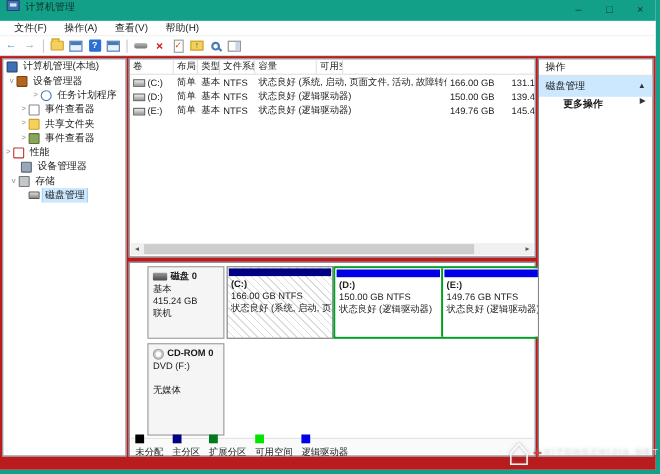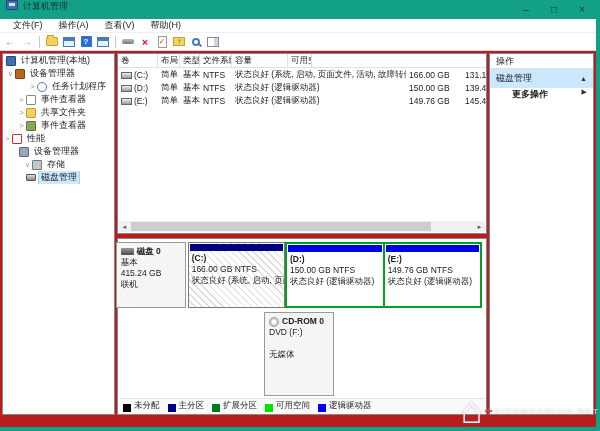--- a/index.html
+++ b/index.html
@@ -72,37 +72,37 @@
   .vt-header .cell { border-right:1px solid #e0e0e0; height:100%; display:flex; align-items:center; }
   .vt-row { display:flex; height:13px; align-items:center; }
   .cell { padding:0 3px; white-space:nowrap; overflow:hidden; font-size:8.5px; flex:none; }
   .c0{width:40px;} .c1{width:22px;} .c2{width:20px;} .c3{width:32px;} .c4{width:174px;} .c5{width:56px;} .c6{width:24px;}
   .vol-icon { display:inline-block; width:11px; height:7px; background:linear-gradient(#eee,#999); border:1px solid #666; margin-right:2px; vertical-align:-1px; }
   .hscroll { position:absolute; left:1px; right:1px; bottom:1px; height:11px; background:#f0f0f0; display:flex; align-items:center; }
   .hs-arrow { width:11px; text-align:center; font-size:6px; color:#5a5a5a; }
   .hs-thumb { height:9px; width:300px; background:#cdcdcd; margin-left:1px; }
 
   
-  .disk-block { position:absolute; left:2px; display:flex;justify-content:center; }
+  .disk-block { position:absolute; left:16px; display:flex; }
   .dh { width:70px; flex:none; border:1px solid #9a9a9a; background:#f5f5f5; padding:3px 4px; line-height:11px; font-size:8.5px; }
   .dh .dname { font-weight:bold; display:flex; align-items:center; gap:3px; }
   .disk-icon { width:13px; height:7px; background:linear-gradient(#9a9a9a,#4a4a4a); border-radius:1px; flex:none; }
   .cd-icon { width:10px; height:10px; border-radius:50%; border:1px solid #999; background:radial-gradient(circle,#fff 0 2px,#c9c9c9 3px,#e8e8e8); flex:none; }
   .parts { flex:1; display:flex; margin-left:2px; }
   .part-box { border:1px solid #7a7a7a; background:#fff; display:flex; flex-direction:column; overflow:hidden; }
   .part-bar { height:7px; margin:1px; flex:none; }
   .part-text { padding:1px 3px; line-height:11px; font-size:8.5px; white-space:nowrap; overflow:hidden; }
   .part-label { font-weight:bold; }
   .hatch { background:repeating-linear-gradient(45deg,#ffffff 0 4px,#dcdcdc 4px 5px); }
   .ext-wrap { border:2px solid #00a022; display:flex; flex:1; }
   .ext-div { width:2px; background:#00a022; flex:none; }
 
   
   .legend { position:absolute; left:1px; right:1px; bottom:1px; height:15px; background:#fafafa; border-top:1px solid #e3e3e3; display:flex; align-items:center; gap:8px; padding-left:4px; }
-  .leg-item { display:flex; align-items:flex-end; gap:3px; font-size:8.5px; white-space:nowrap; }
+  .leg-item { display:flex; align-items:flex-start; gap:3px; font-size:8.5px; white-space:nowrap;flex-direction:column; }
   .leg-sq { width:8px; height:8px; display:inline-block; }
 
   
   .ap-header { height:15px; display:flex; align-items:center; padding-left:6px; border-bottom:1px solid #e0e0e0; font-size:9px; }
   .ap-group { height:19px; display:flex; align-items:center; background:#cce8ff; padding:0 6px; font-size:9px; }
   .ap-group .caret { margin-left:auto; font-size:7px; color:#333; }
   .ap-more { height:19px; display:flex; align-items:flex-start; padding:0 6px 0 22px; font-size:9px;font-weight:bold; }
   .ap-more .caret { margin-left:auto; font-size:7px; color:#333; }
 
   
@@ -205,21 +205,21 @@
         </div>
         <div class="tree-row" style="padding-left:0">
           <span class="expander">&gt;</span>
           <span class="nicon i-perf"></span>
           <span class="tlabel">性能</span>
         </div>
         <div class="tree-row" style="padding-left:16px">
           <span class="nicon i-device"></span>
           <span class="tlabel">设备管理器</span>
         </div>
-        <div class="tree-row" style="padding-left:20px">
+        <div class="tree-row" style="padding-left:5px">
           <span class="expander">v</span>
           <span class="nicon i-storage"></span>
           <span class="tlabel">存储</span>
         </div>
         <div class="tree-row selected" style="padding-left:23px">
           <span class="nicon i-disk"></span>
           <span class="tlabel">磁盘管理</span>
         </div>
       </div>
 

